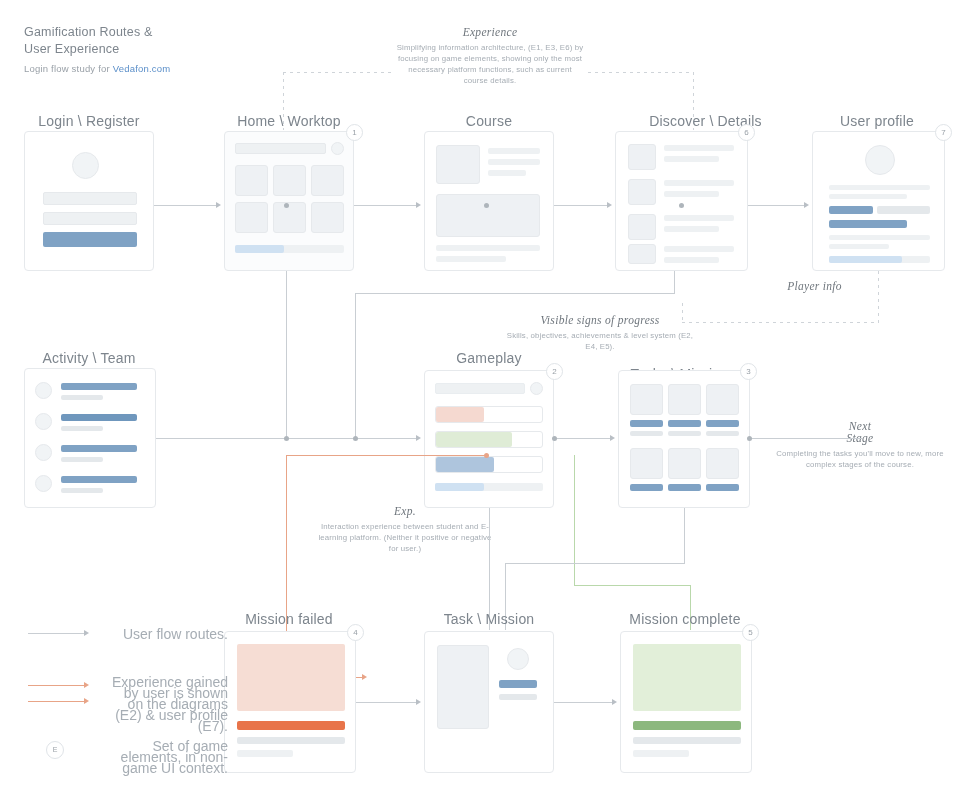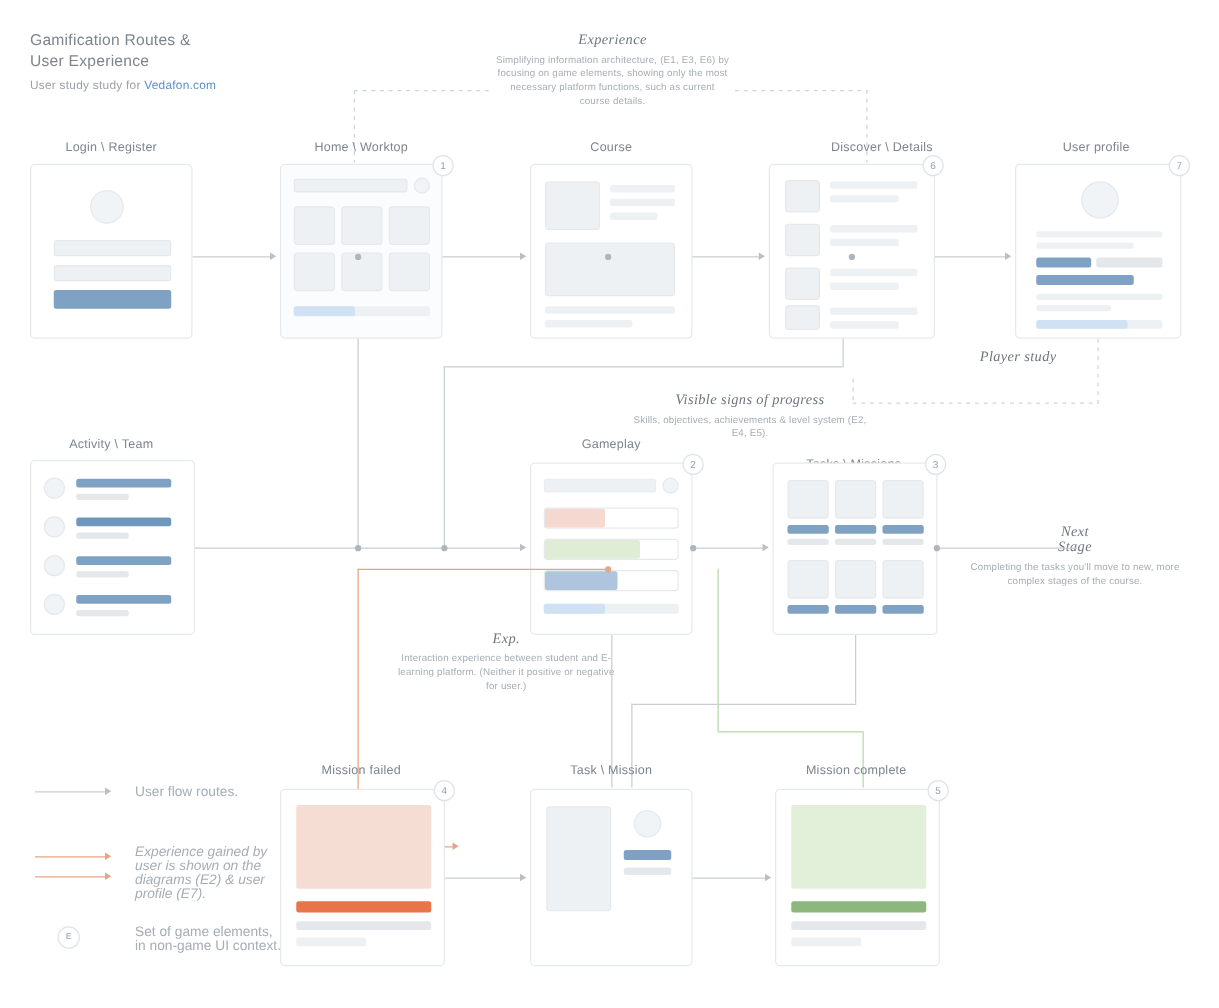--- a/index.html
+++ b/index.html
@@ -20,21 +20,21 @@
   }
   .doc-sub {
     position:absolute; left:24px; top:63px;
     font-size:9.5px; color:#9aa1a8; letter-spacing:.2px;
   }
   .doc-sub a { color:#5b8fc9; text-decoration:none; }
 
   
   .screen { position:absolute; background:#fff; border:1px solid #e6e9ec; border-radius:4px; }
   .screen-label {
-    position:absolute; font-size:10px; color:#7d858d; letter-spacing:.2px;
+    position:absolute; font-size:14px; color:#7d858d; letter-spacing:.2px;
     white-space:nowrap; text-align:center;
   }
   .badge {
     position:absolute; width:17px; height:17px; border-radius:50%;
     border:1px solid #e0e4e8; background:#fff;
     font-size:8px; color:#9aa1a8; line-height:15px; text-align:center;
     z-index:6;
   }
 
   
@@ -85,40 +85,40 @@
     position:absolute; width:0; height:0;
     border-top:3px solid transparent; border-bottom:3px solid transparent;
     border-left:5px solid #b9bfc5;
   }
   .arw.o { border-left-color:#e8a487; }
 
   
   .legend { position:absolute; left:24px; top:625px; width:205px; }
   .lg-row { position:relative; }
   .lg-txt {
-    position:absolute; font-size:11px; line-height:11px; color:#a6adb4;
-    text-align:left; width:120px;
+    position:absolute; font-size:14px; line-height:11px; color:#a6adb4;
+    text-align:right; width:120px;
   }
   .e-badge {
     position:absolute; width:18px; height:18px; border-radius:50%;
     border:1px solid #e0e4e8; background:#fff;
     font-size:7px; color:#9aa1a8; line-height:16px; text-align:center;
   }
 </style>
 </head>
 <body>
 
 <div class="canvas">
 
   <div class="doc-title">
     <div>Gamification Routes &amp;</div>
     <div>User Experience</div>
   </div>
   <div class="doc-sub">
-    <span>User study study for </span><a href="#">Vedafon.com</a>
+    <span>Login flow study for </span><a href="#">Vedafon.com</a>
   </div>
 
   <div class="note" style="left:395px; top:26px; width:190px;">
     <div class="nt">Experience</div>
     <div class="nb">Simplifying information architecture, (E1, E3, E6) by focusing on game elements, showing only the most necessary platform functions, such as current course details.</div>
   </div>
 
   <div class="dash-h" style="left:283px; top:72px; width:108px;"></div>
   <div class="dash-v" style="left:283px; top:72px; height:58px;"></div>
   <div class="dash-h" style="left:588px; top:72px; width:106px;"></div>
@@ -198,21 +198,21 @@
   <div class="arw" style="left:416px; top:202px;"></div>
   <div class="ln h" style="left:554px; top:205px; width:53px;"></div>
   <div class="arw" style="left:607px; top:202px;"></div>
   <div class="ln h" style="left:748px; top:205px; width:56px;"></div>
   <div class="arw" style="left:804px; top:202px;"></div>
   <div class="dot" style="left:284px; top:203px;"></div>
   <div class="dot" style="left:484px; top:203px;"></div>
   <div class="dot" style="left:679px; top:203px;"></div>
 
   <div class="note" style="left:692px; top:280px; width:245px;">
-    <div class="nt">Player study</div>
+    <div class="nt">Player info</div>
   </div>
   <div class="dash-v" style="left:878px; top:271px; height:52px;"></div>
   <div class="dash-h" style="left:682px; top:322px; width:197px;"></div>
   <div class="dash-v" style="left:682px; top:303px; height:20px;"></div>
 
   <div class="note" style="left:505px; top:314px; width:190px;">
     <div class="nt">Visible signs of progress</div>
     <div class="nb">Skills, objectives, achievements &amp; level system (E2, E4, E5).</div>
   </div>
 
@@ -356,21 +356,21 @@
     <div class="lg-row" style="height:42px;">
       <div class="ln h" style="left:4px; top:8px; width:56px;"></div>
       <div class="arw" style="left:60px; top:5px;"></div>
       <div class="lg-txt" style="left:84px; top:4px;">User flow routes.</div>
     </div>
     <div class="lg-row" style="height:60px;">
       <div class="ln h orange" style="left:4px; top:18px; width:56px;"></div>
       <div class="arw o" style="left:60px; top:15px;"></div>
       <div class="ln h orange" style="left:4px; top:34px; width:56px;"></div>
       <div class="arw o" style="left:60px; top:31px;"></div>
-      <div class="lg-txt" style="left:84px; top:10px;font-style:italic;">Experience gained by user is shown on the diagrams (E2) &amp; user profile (E7).</div>
+      <div class="lg-txt" style="left:84px; top:10px;">Experience gained by user is shown on the diagrams (E2) &amp; user profile (E7).</div>
     </div>
     <div class="lg-row" style="height:50px;">
       <div class="e-badge" style="left:22px; top:14px;">E</div>
       <div class="lg-txt" style="left:84px; top:14px;">Set of game elements, in non-game UI context.</div>
     </div>
   </div>
 
 </div>
 
 </body></html>

